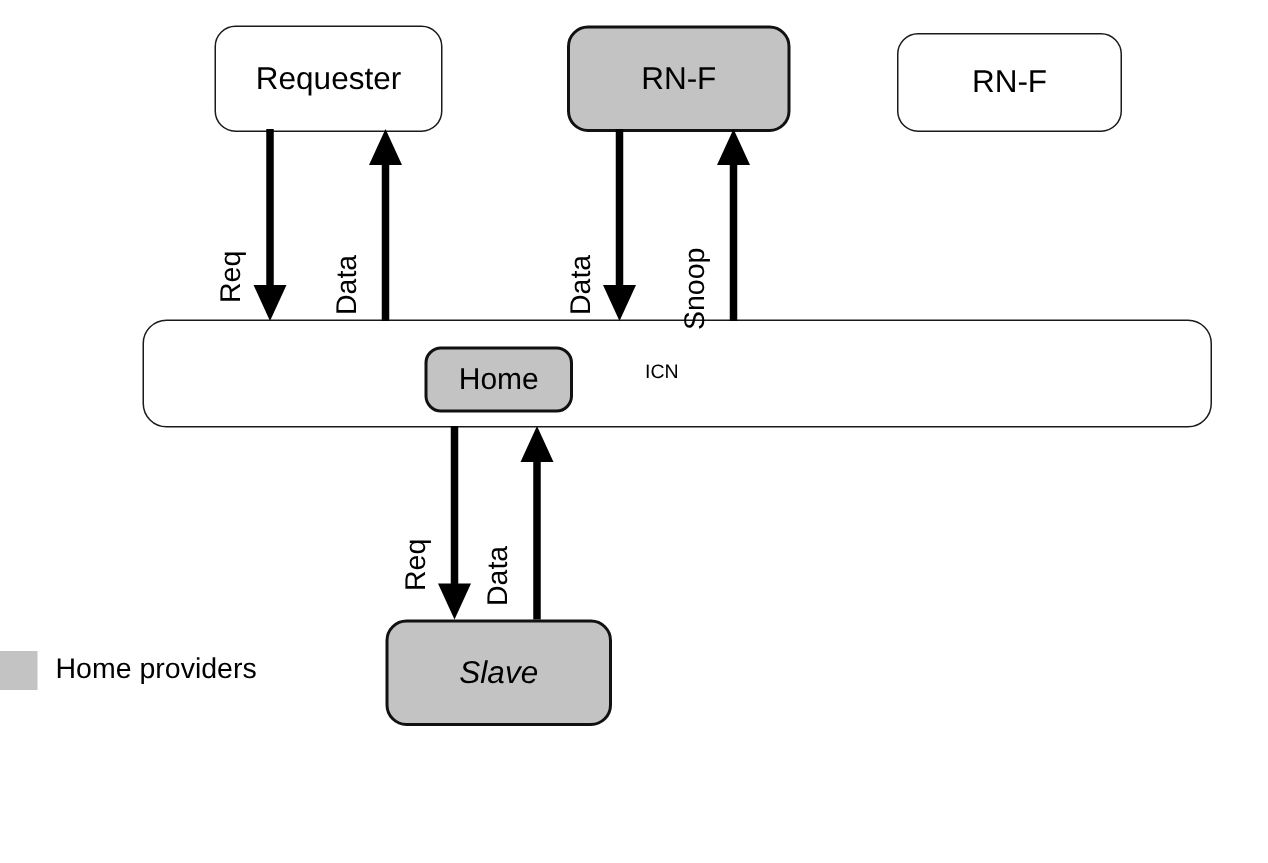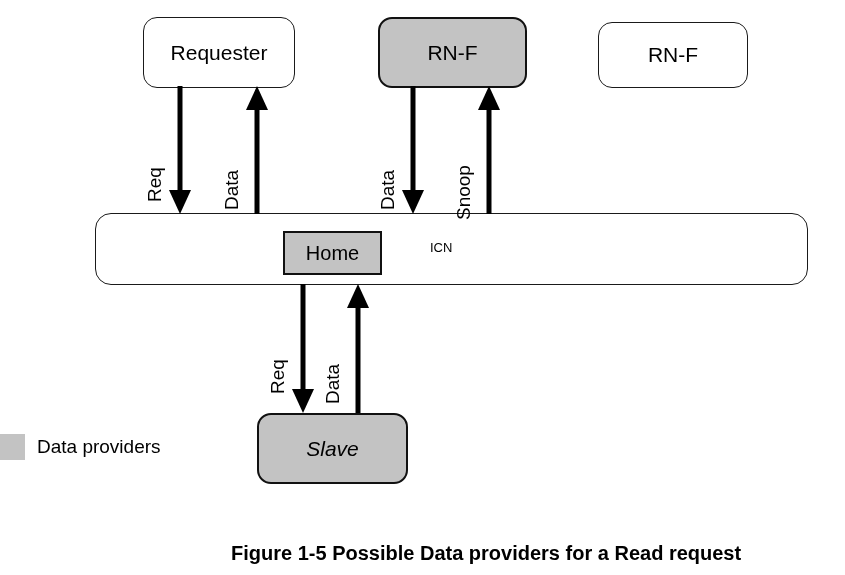--- a/index.html
+++ b/index.html
@@ -51,21 +51,21 @@
     border-radius: 14px;
     font-size: 21px;
   }
   #node-icn {
     left: 95px; top: 213px; width: 713px; height: 72px;
     border-radius: 16px;
     justify-content: flex-start;
   }
   #node-home {
     left: 283px; top: 231px; width: 99px; height: 44px;
-    border-radius: 0;
+    border-radius: 11px;
     font-size: 20px;
   }
   #node-slave {
     left: 257px; top: 413px; width: 151px; height: 71px;
     border-radius: 14px;
     font-size: 21px;
     font-style: italic;
   }
   #icn-label {
     position: absolute;
@@ -188,18 +188,17 @@
   <div class="edge-label" style="left:289px; top:372px;">Req</div>
 
   <svg class="arrow-svg" style="left:338px; top:284px;" width="40" height="131">
     <line class="arrow-line" x1="20" y1="129" x2="20" y2="18"></line>
     <polygon class="arrow-head" points="20,0 9,24 31,24"></polygon>
   </svg>
   <div class="edge-label" style="left:344px; top:382px;">Data</div>
 
   <div id="legend">
     <div id="legend-swatch"></div>
-    <div id="legend-label">Data providers</div>
-  </div>
-
-  <div id="caption">Figure 1-5 Possible Data providers for a Read request</div>
+    <div id="legend-label">Home providers</div>
+  </div>
+
 
 </div>
 
 </body></html>

